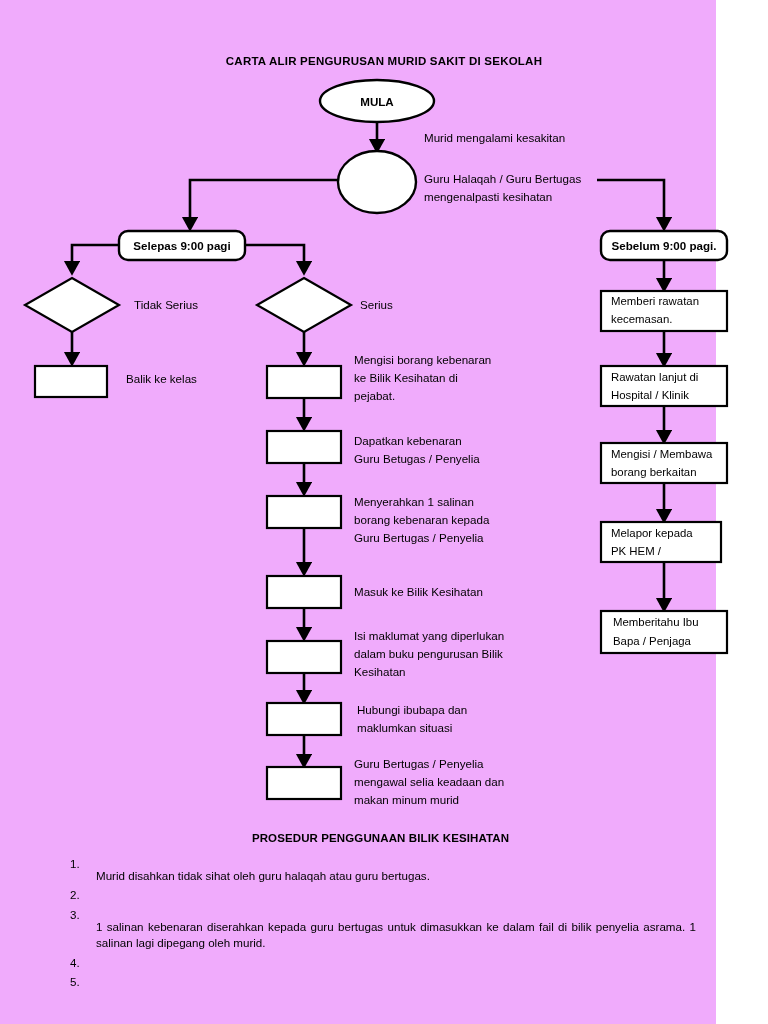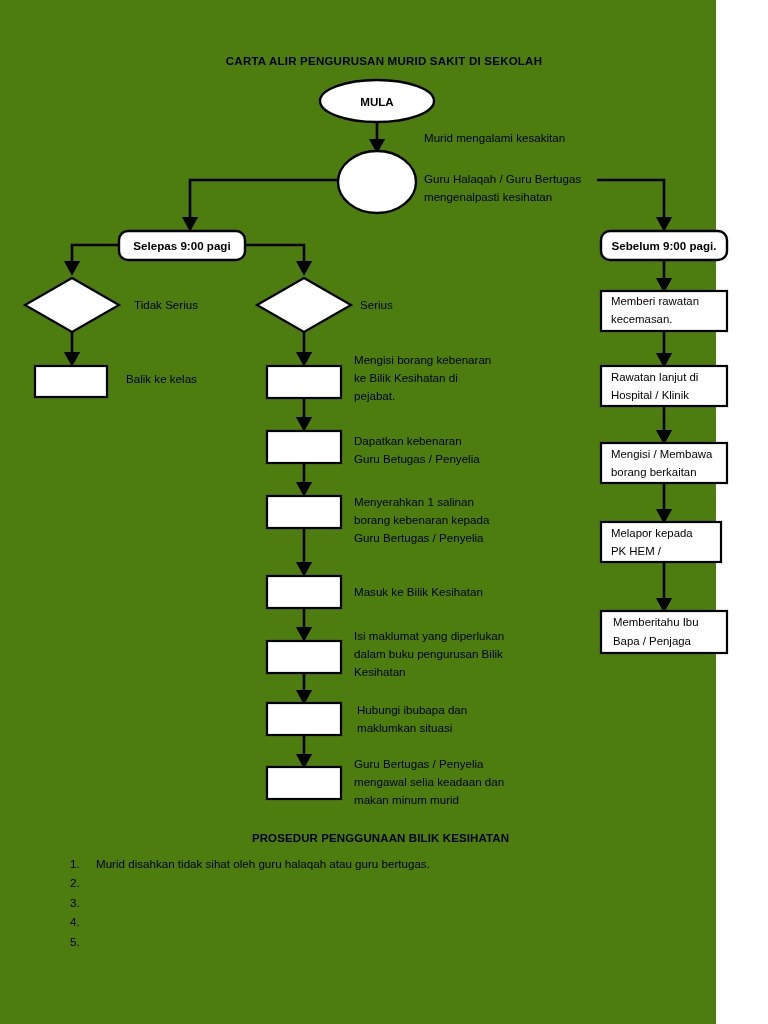--- a/index.html
+++ b/index.html
@@ -13,21 +13,21 @@
     height: 1024px;
     font-family: "Liberation Sans", sans-serif;
     color: #000000;
     position: relative;
     overflow: hidden;
   }
   #page {
     position: relative;
     width: 716px;
     height: 1024px;
-    background: #4d7c0f;
+    background: #f0abfc;
     text-decoration: underline;
   }
   
   #flow {
     position: absolute;
     left: 0;
     top: 0;
     width: 768px;
     height: 830px;
   }
@@ -100,20 +100,21 @@
     margin-left: 70px;
     font-size: 11.6px;
     line-height: 1.42;
   }
   .proc-body {
     width: 600px;
     font-size: 11.6px;
     line-height: 1.42;
     text-align: justify;
     text-justify: inter-word;
+    margin-top: 12px;
   }
 </style>
 </head>
 <body>
 
 <div id="page">
 
   <svg id="flow" viewBox="0 0 768 830">
     <defs>
       <marker id="arrow" markerWidth="8" markerHeight="8" refX="4.2" refY="3.2" orient="auto" markerUnits="strokeWidth">
@@ -241,20 +242,21 @@
     <ol id="proc-list">
       <li>
         <span class="proc-num">1.</span>
         <span class="proc-body">Murid disahkan tidak sihat oleh guru halaqah atau guru bertugas.</span>
       </li>
       <li>
         <span class="proc-num">2.</span>
       </li>
       <li>
         <span class="proc-num">3.</span>
+        <span class="proc-body">1 salinan kebenaran diserahkan kepada guru bertugas untuk dimasukkan ke dalam fail di bilik penyelia asrama. 1 salinan lagi dipegang oleh murid.</span>
       </li>
       <li>
         <span class="proc-num">4.</span>
       </li>
       <li>
         <span class="proc-num">5.</span>
       </li>
     </ol>
   </div>
 

